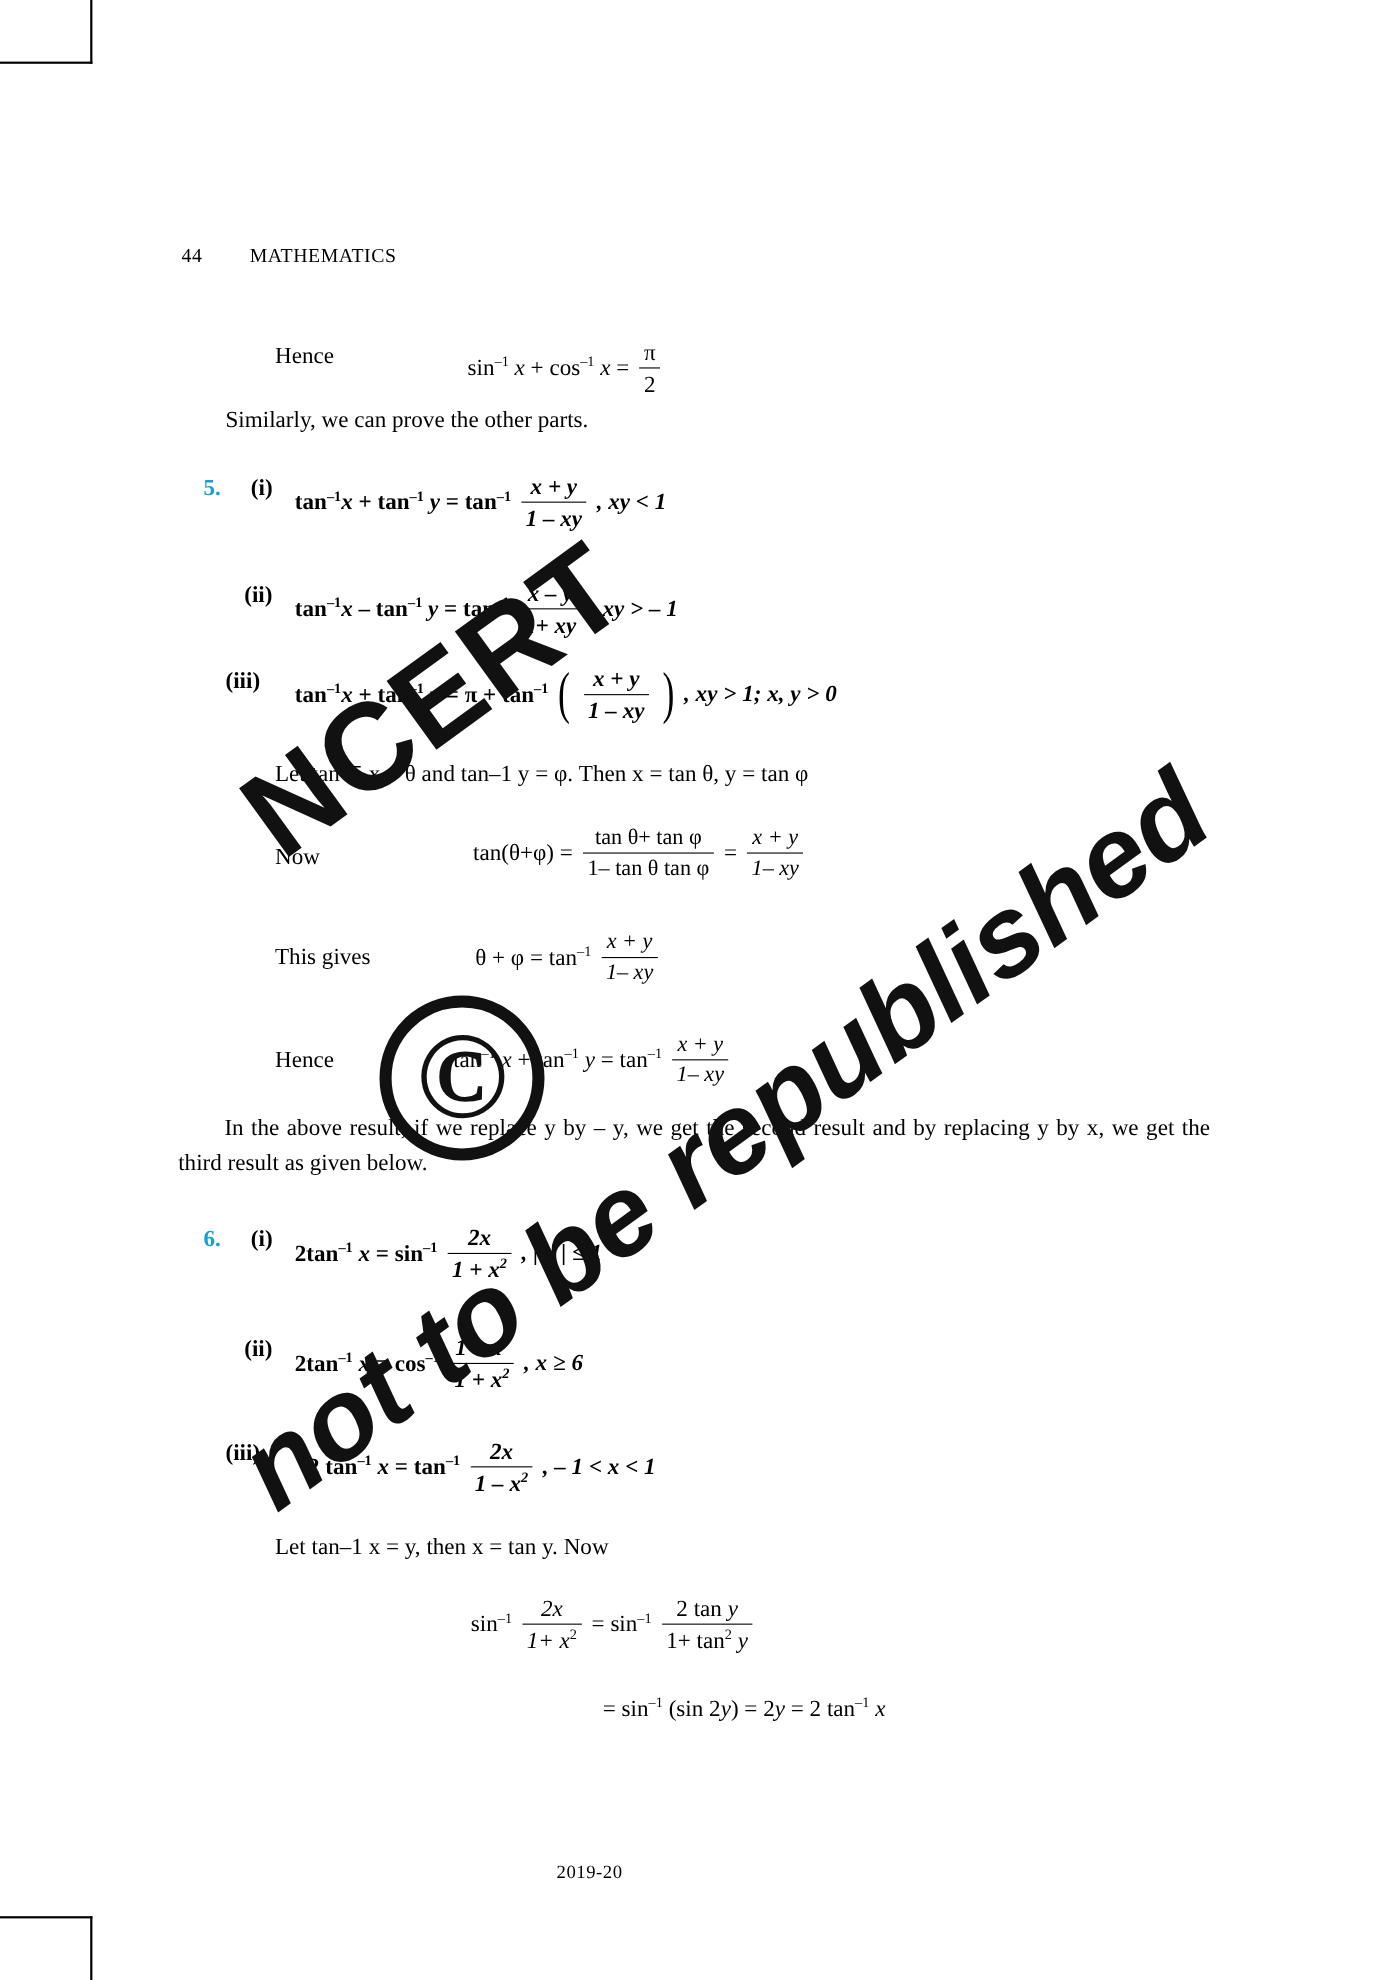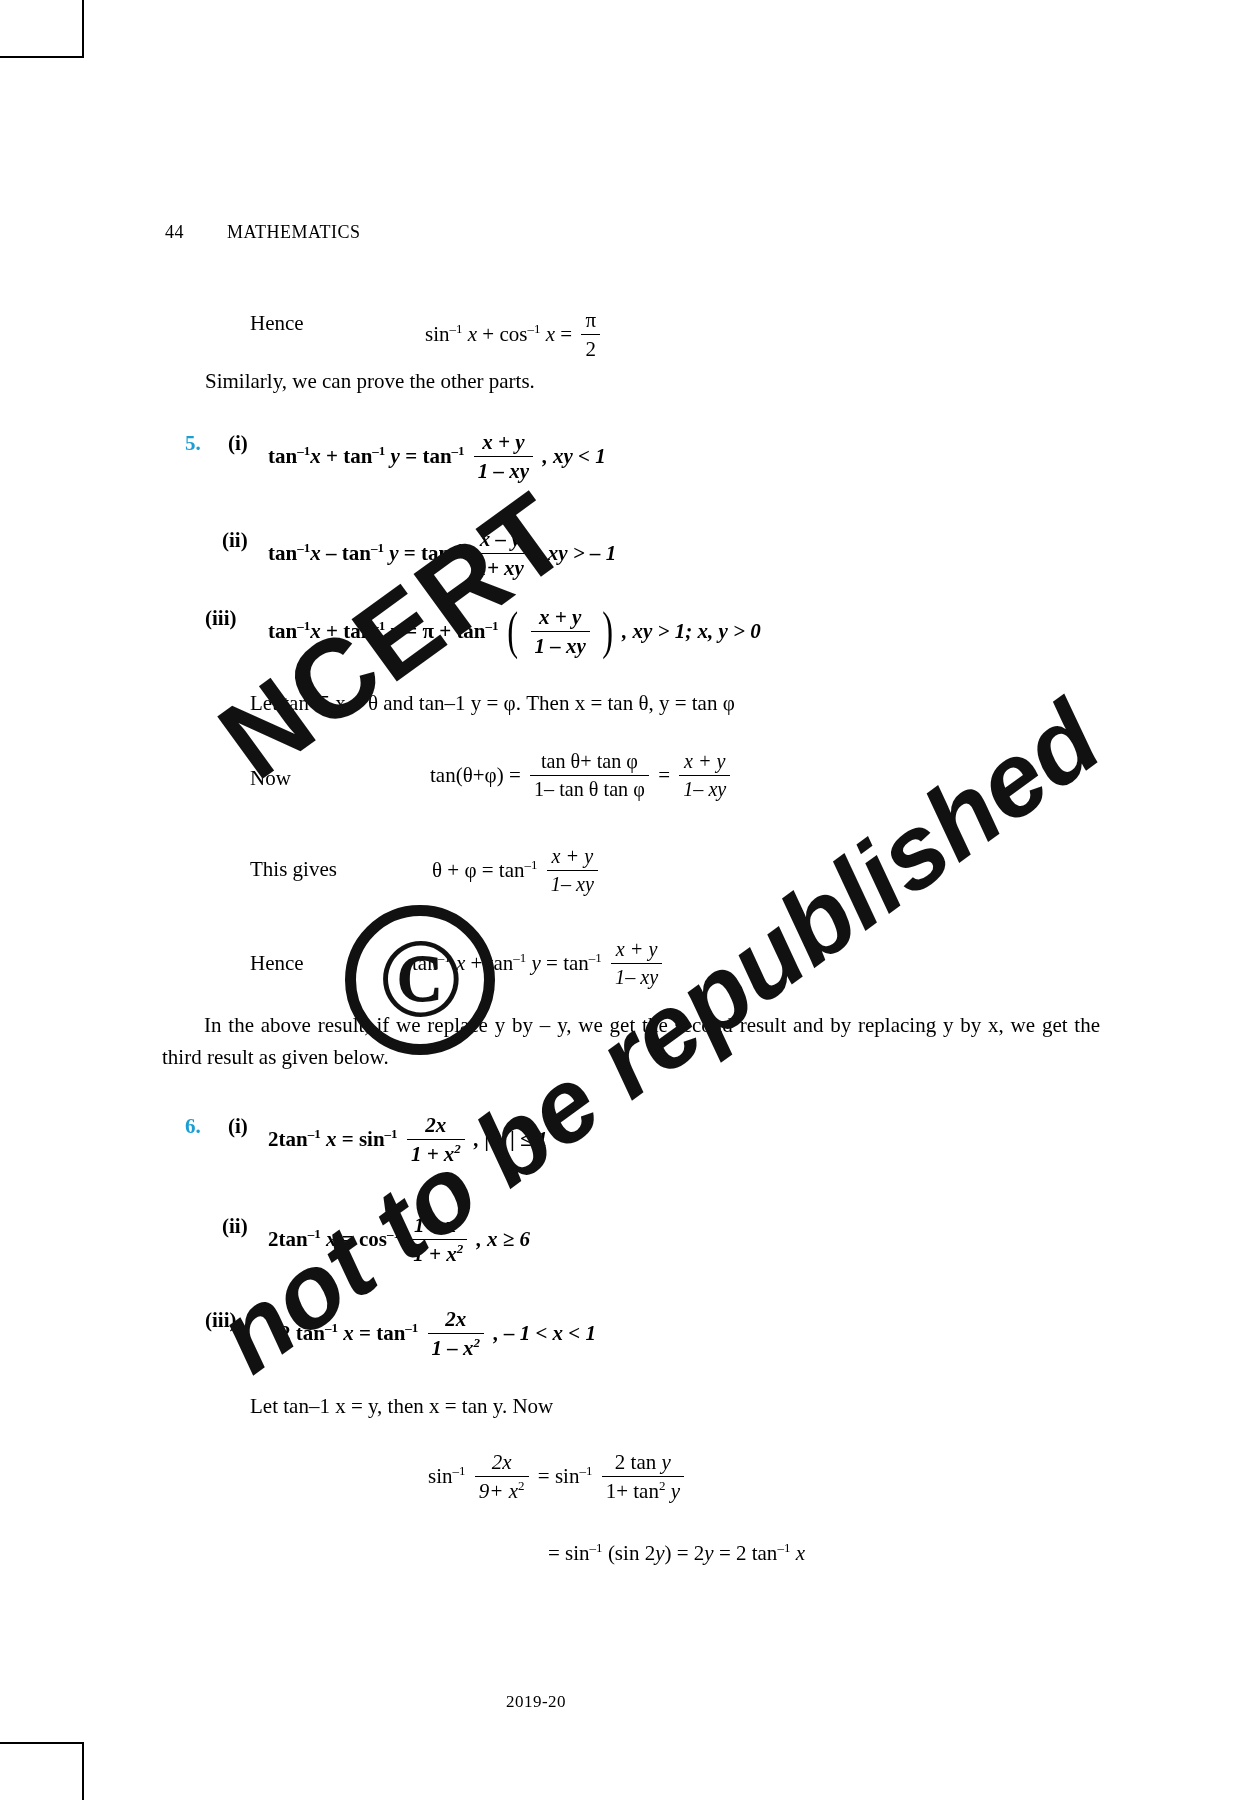--- a/index.html
+++ b/index.html
@@ -298,21 +298,21 @@
   </span>
   <span class="ital">, – 1 &lt; x &lt; 1</span>
 </div>
 
 <div class="blk" style="left:250px; top:1393px;">Let tan–1 x = y, then x = tan y. Now</div>
 
 <div class="blk" style="left:418px; top:1450px;margin-left:10px;">
   <span>sin<sup class="exp">–1</sup></span>
   <span class="frac">
     <span class="num ital">2x</span>
-    <span class="den"><span class="ital">9+ x</span><sup class="exp">2</sup></span>
+    <span class="den"><span class="ital">1+ x</span><sup class="exp">2</sup></span>
   </span>
   <span>= sin<sup class="exp">–1</sup></span>
   <span class="frac">
     <span class="num">2 tan <span class="ital">y</span></span>
     <span class="den">1+ tan<sup class="exp">2</sup> <span class="ital">y</span></span>
   </span>
 </div>
 
 <div class="blk" style="left:548px; top:1540px;">
   <span>= sin<sup class="exp">–1</sup> (sin 2<span class="ital">y</span>) = 2<span class="ital">y</span> = 2 tan<sup class="exp">–1</sup> <span class="ital">x</span></span>

